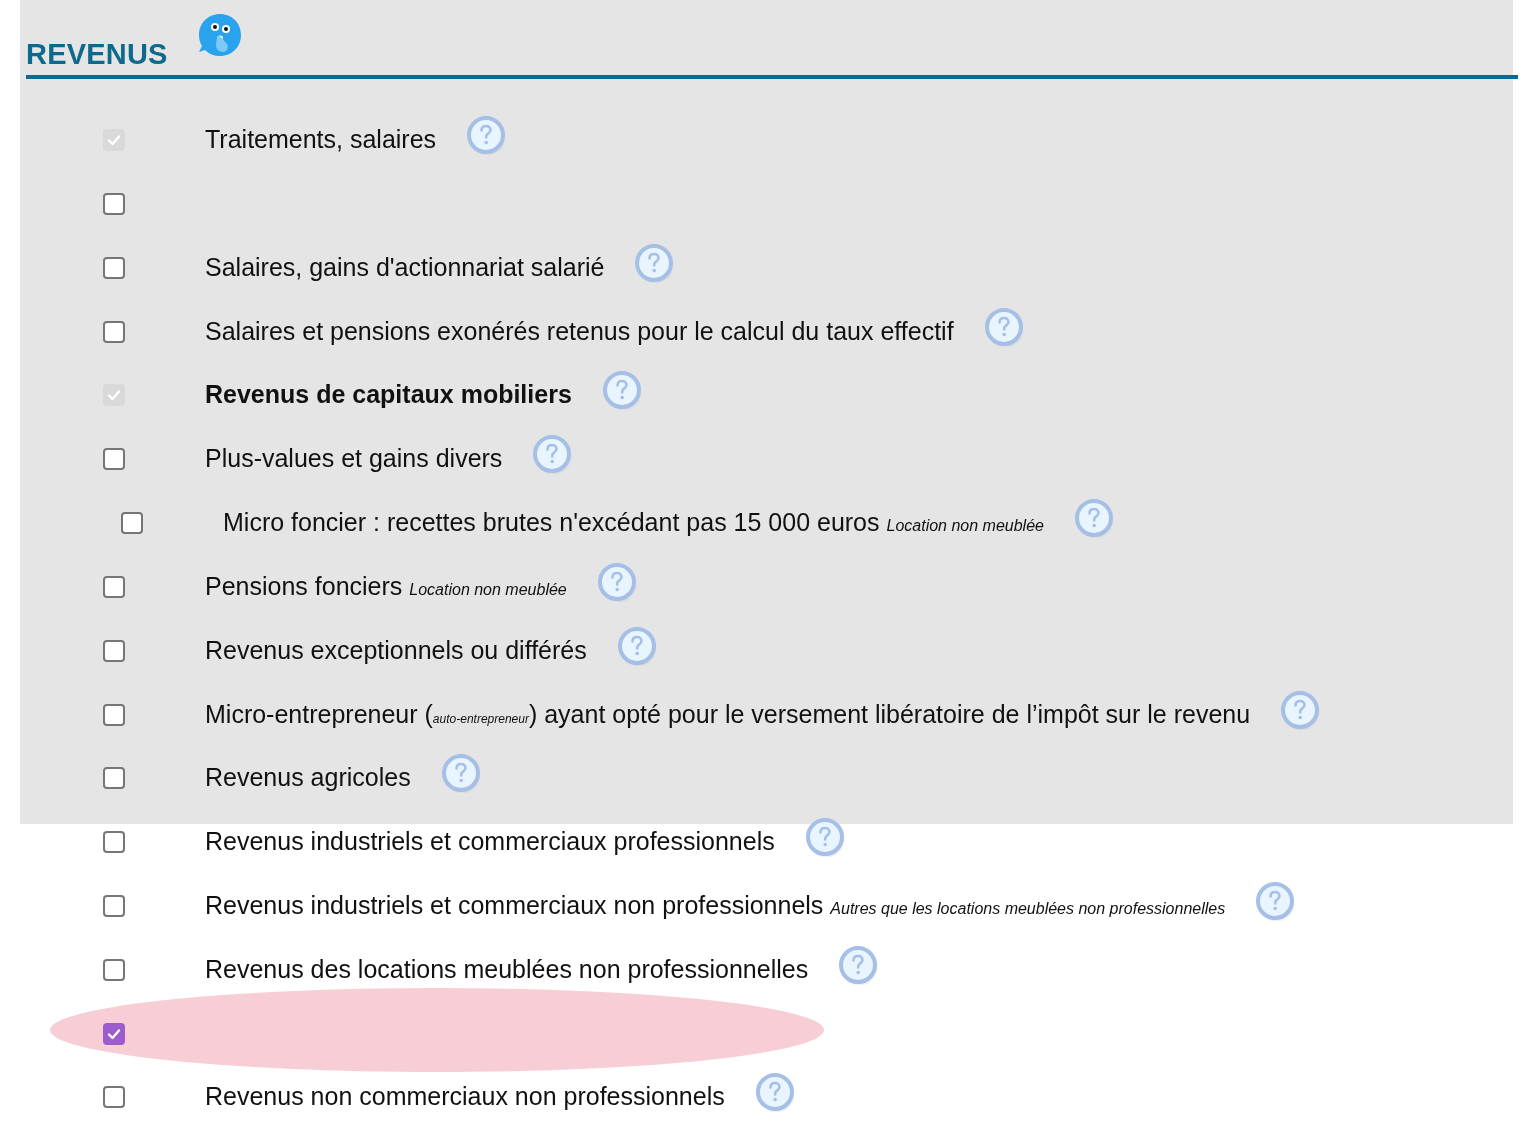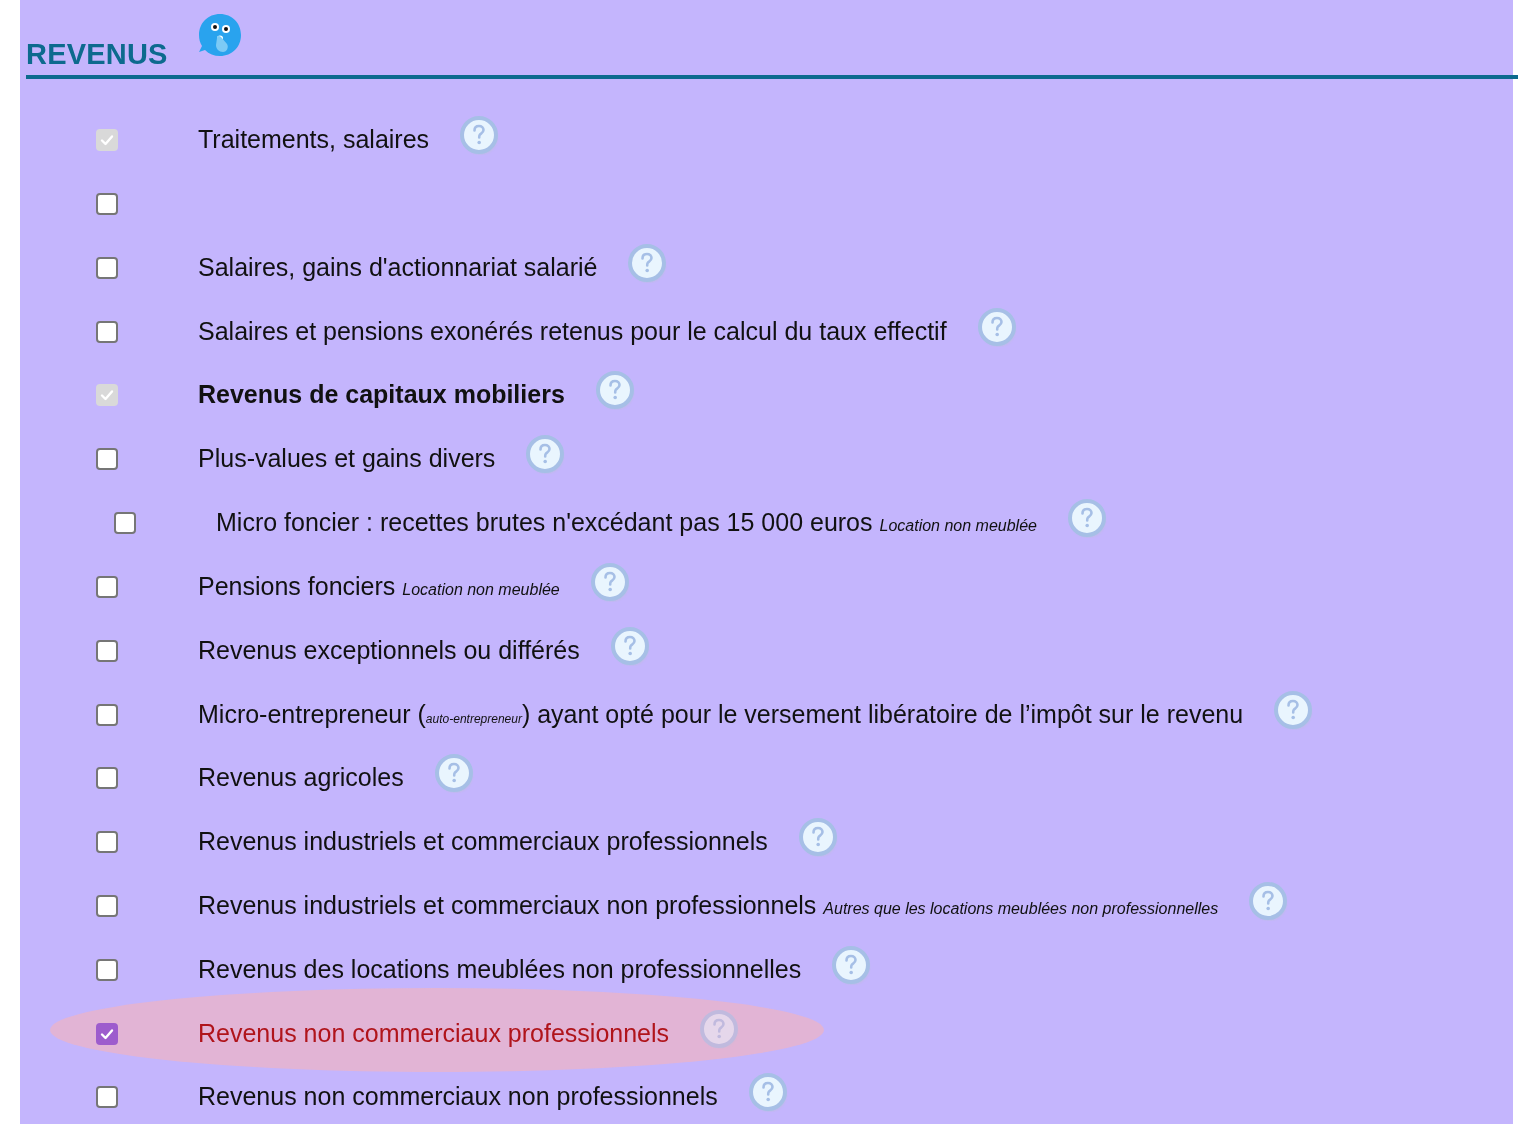--- a/index.html
+++ b/index.html
@@ -9,22 +9,22 @@
       width: 1536px;
       height: 1124px;
       overflow: hidden;
       font-family: "Liberation Sans", sans-serif;
     }
     .panel {
       position: absolute;
       left: 20px;
       top: 0;
       width: 1493px;
-      height: 1124px;
-      background: #c4b5fd;
+      height: 824px;
+      background: #e5e5e5;
     }
     .header {
       position: absolute;
       left: 6px;
       top: 10px;
       height: 56px;
       width: 1487px;
     }
     .title {
       position: absolute;
@@ -52,21 +52,21 @@
       background: #0d6a8e;
     }
     .list {
       position: absolute;
       left: 0;
       top: 105px;
       width: 1493px;
     }
     .row {
       position: absolute;
-      left: 1px;
+      left: 8px;
       height: 63.8px;
       width: 1493px;
     }
     .cb {
       position: absolute;
       left: 75px;
       top: 24px;
       width: 22px;
       height: 22px;
       box-sizing: border-box;
@@ -338,31 +338,20 @@
               <path d="M15.5 15.5 C15.5 12.5 17.5 11 20 11 C22.7 11 24.5 12.7 24.5 15 C24.5 17.5 22 18.3 20.8 19.8 C20.3 20.5 20.2 21.2 20.2 22.5" stroke="#a6bfe6" stroke-width="2.6" fill="none" stroke-linecap="round"></path>
               <circle cx="20.2" cy="27.5" r="1.8" fill="#a6bfe6"></circle>
             </svg></span></div>
       </div>
       <div class="row" style="top: 894px;">
         <div class="cb checked">
           <svg viewBox="0 0 16 16">
             <path d="M3 8.5 L6.5 12 L13 4.5" stroke="#ffffff" stroke-width="2.4" fill="none" stroke-linecap="round" stroke-linejoin="round"></path>
           </svg>
         </div>
-        <div class="label highlight"><span>Revenus non commerciaux professionnels</span><span class="help"><svg viewBox="0 0 40 40" width="40" height="40" style="opacity:0.55">
-              <defs>
-                <filter id="sh14" x="-30%" y="-30%" width="160%" height="160%">
-                  <feGaussianBlur stdDeviation="1.2"></feGaussianBlur>
-                </filter>
-              </defs>
-              <circle cx="21.5" cy="22.5" r="17" fill="#b8c2d4" opacity="0.55" filter="url(#sh14)"></circle>
-              <circle cx="20" cy="20" r="17" fill="#e9f5fe" stroke="#a6bfe6" stroke-width="4"></circle>
-              <path d="M15.5 15.5 C15.5 12.5 17.5 11 20 11 C22.7 11 24.5 12.7 24.5 15 C24.5 17.5 22 18.3 20.8 19.8 C20.3 20.5 20.2 21.2 20.2 22.5" stroke="#a6bfe6" stroke-width="2.6" fill="none" stroke-linecap="round"></path>
-              <circle cx="20.2" cy="27.5" r="1.8" fill="#a6bfe6"></circle>
-            </svg></span></div>
       </div>
       <div class="row" style="top: 957px;">
         <div class="cb"></div>
         <div class="label"><span>Revenus non commerciaux non professionnels</span><span class="help"><svg viewBox="0 0 40 40" width="40" height="40" style="opacity:1">
               <defs>
                 <filter id="sh15" x="-30%" y="-30%" width="160%" height="160%">
                   <feGaussianBlur stdDeviation="1.2"></feGaussianBlur>
                 </filter>
               </defs>
               <circle cx="21.5" cy="22.5" r="17" fill="#b8c2d4" opacity="0.55" filter="url(#sh15)"></circle>

